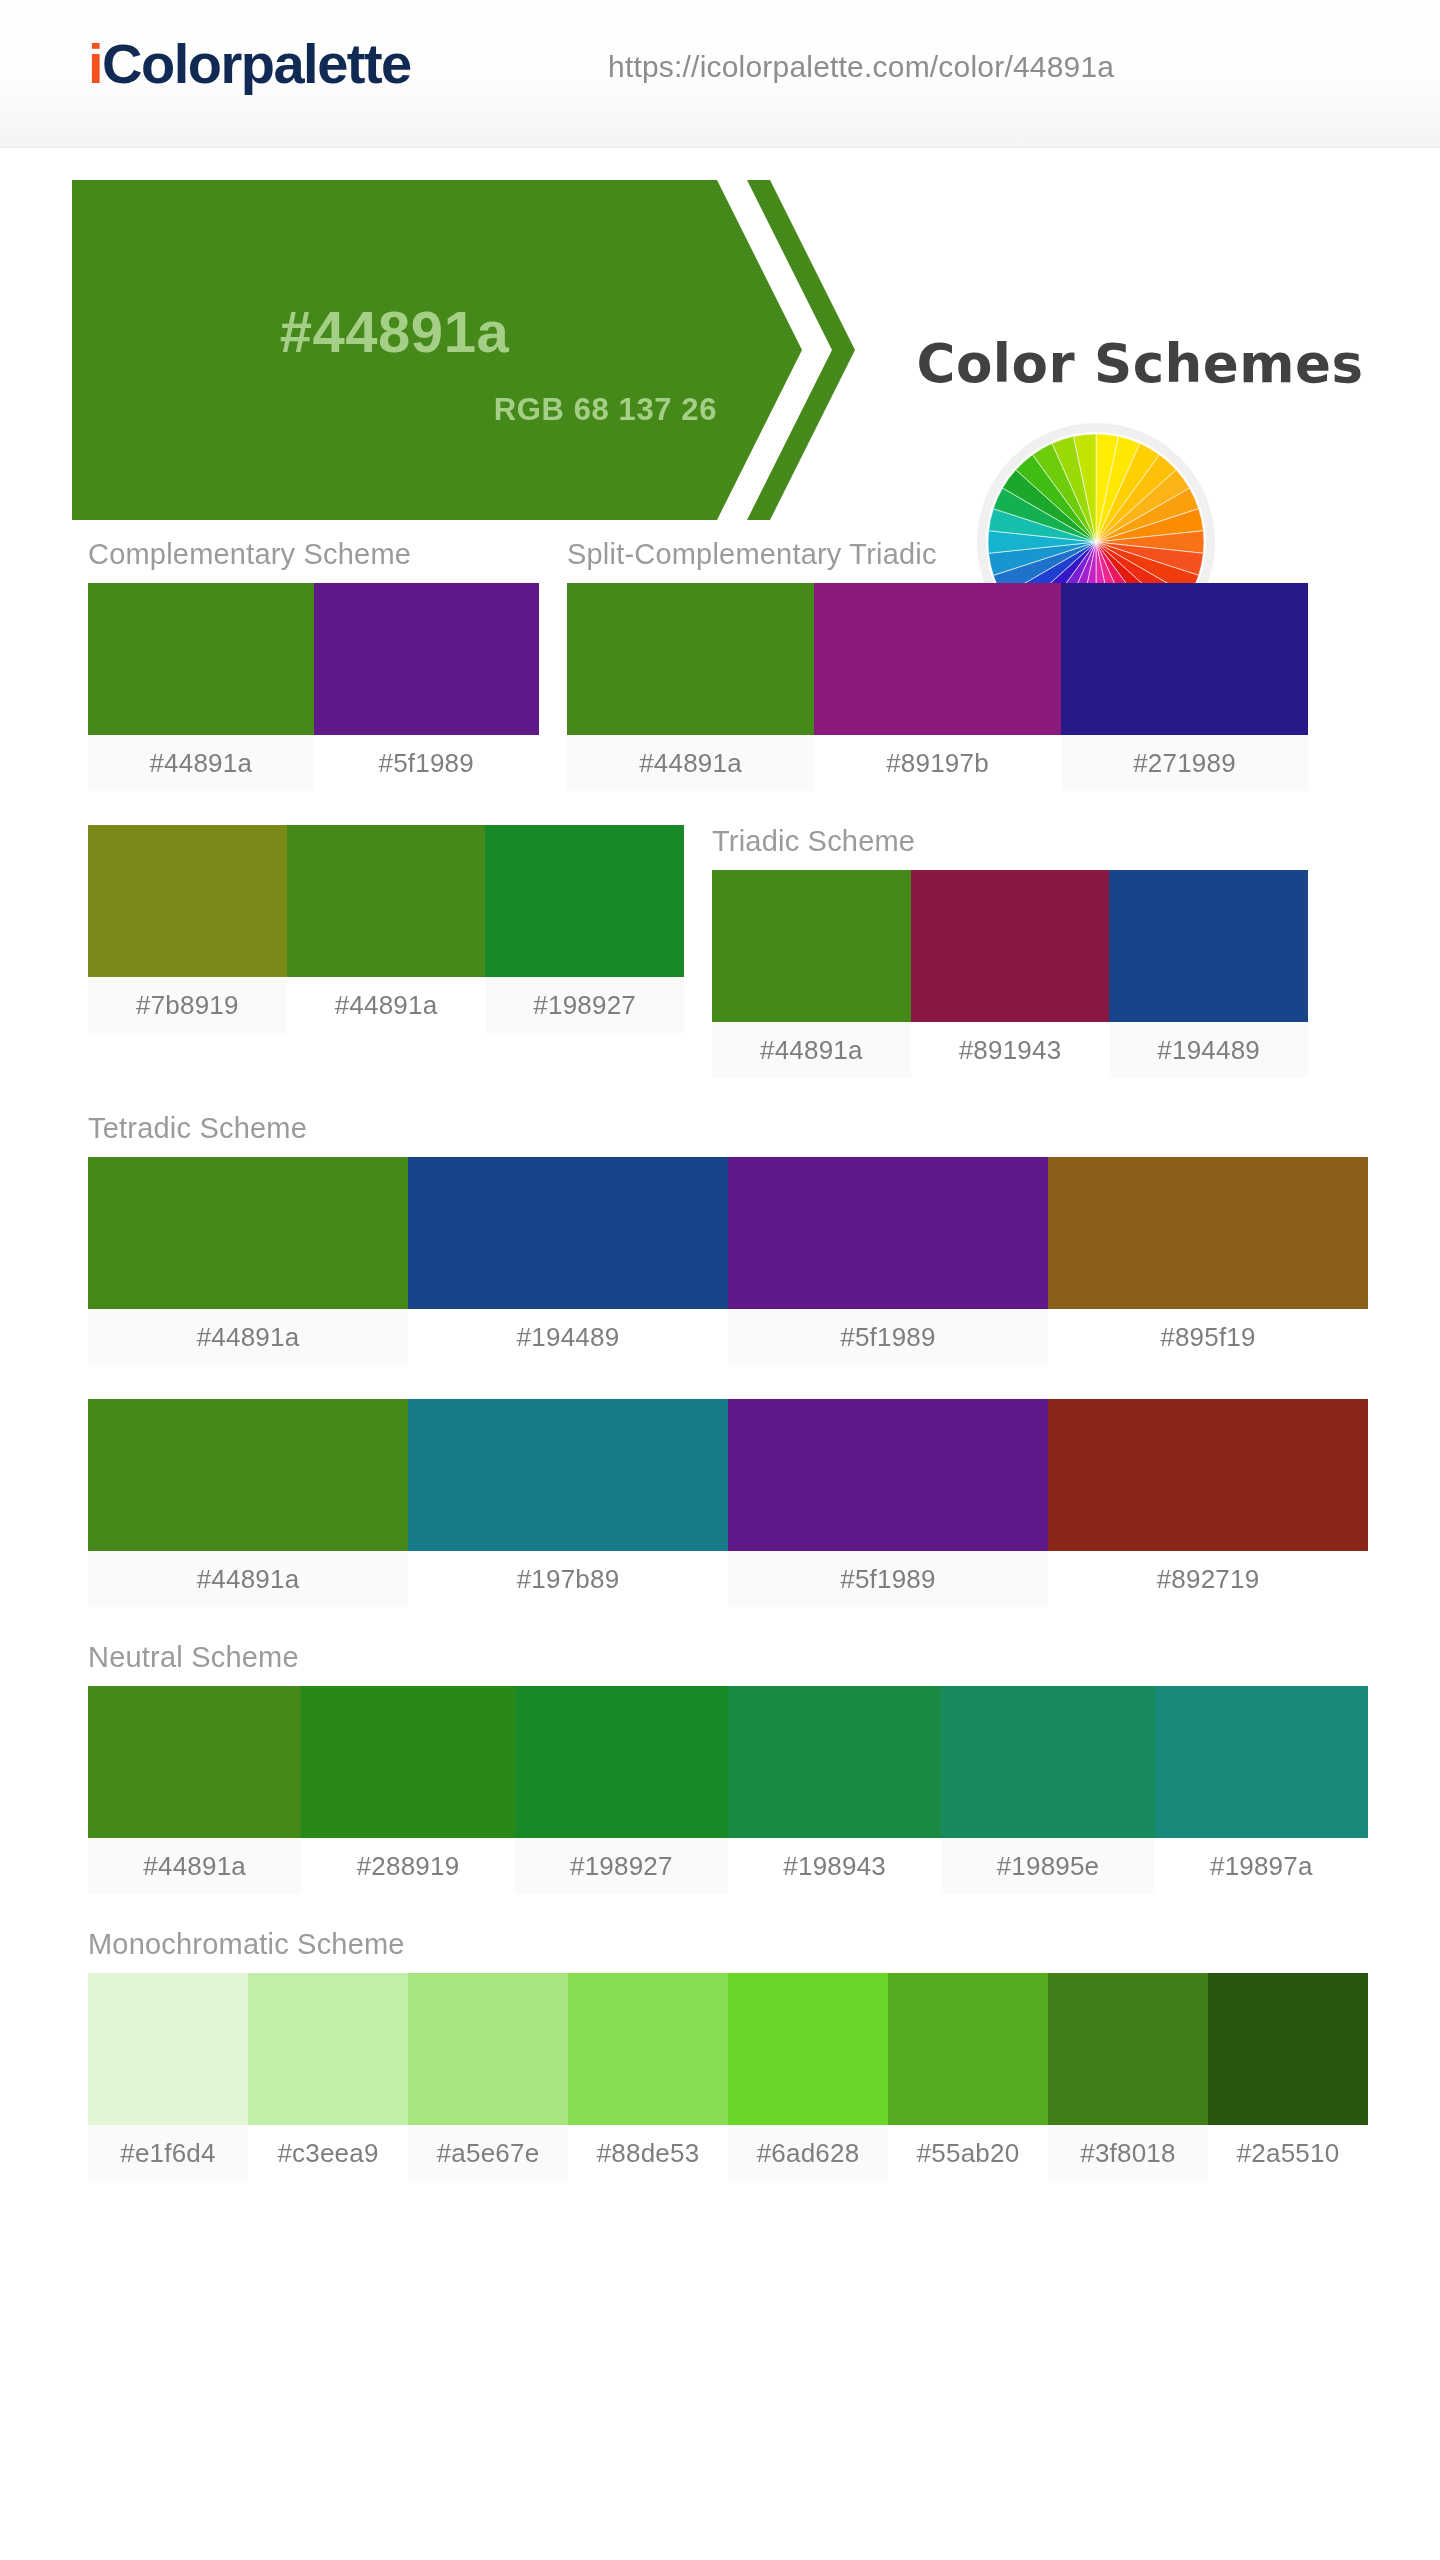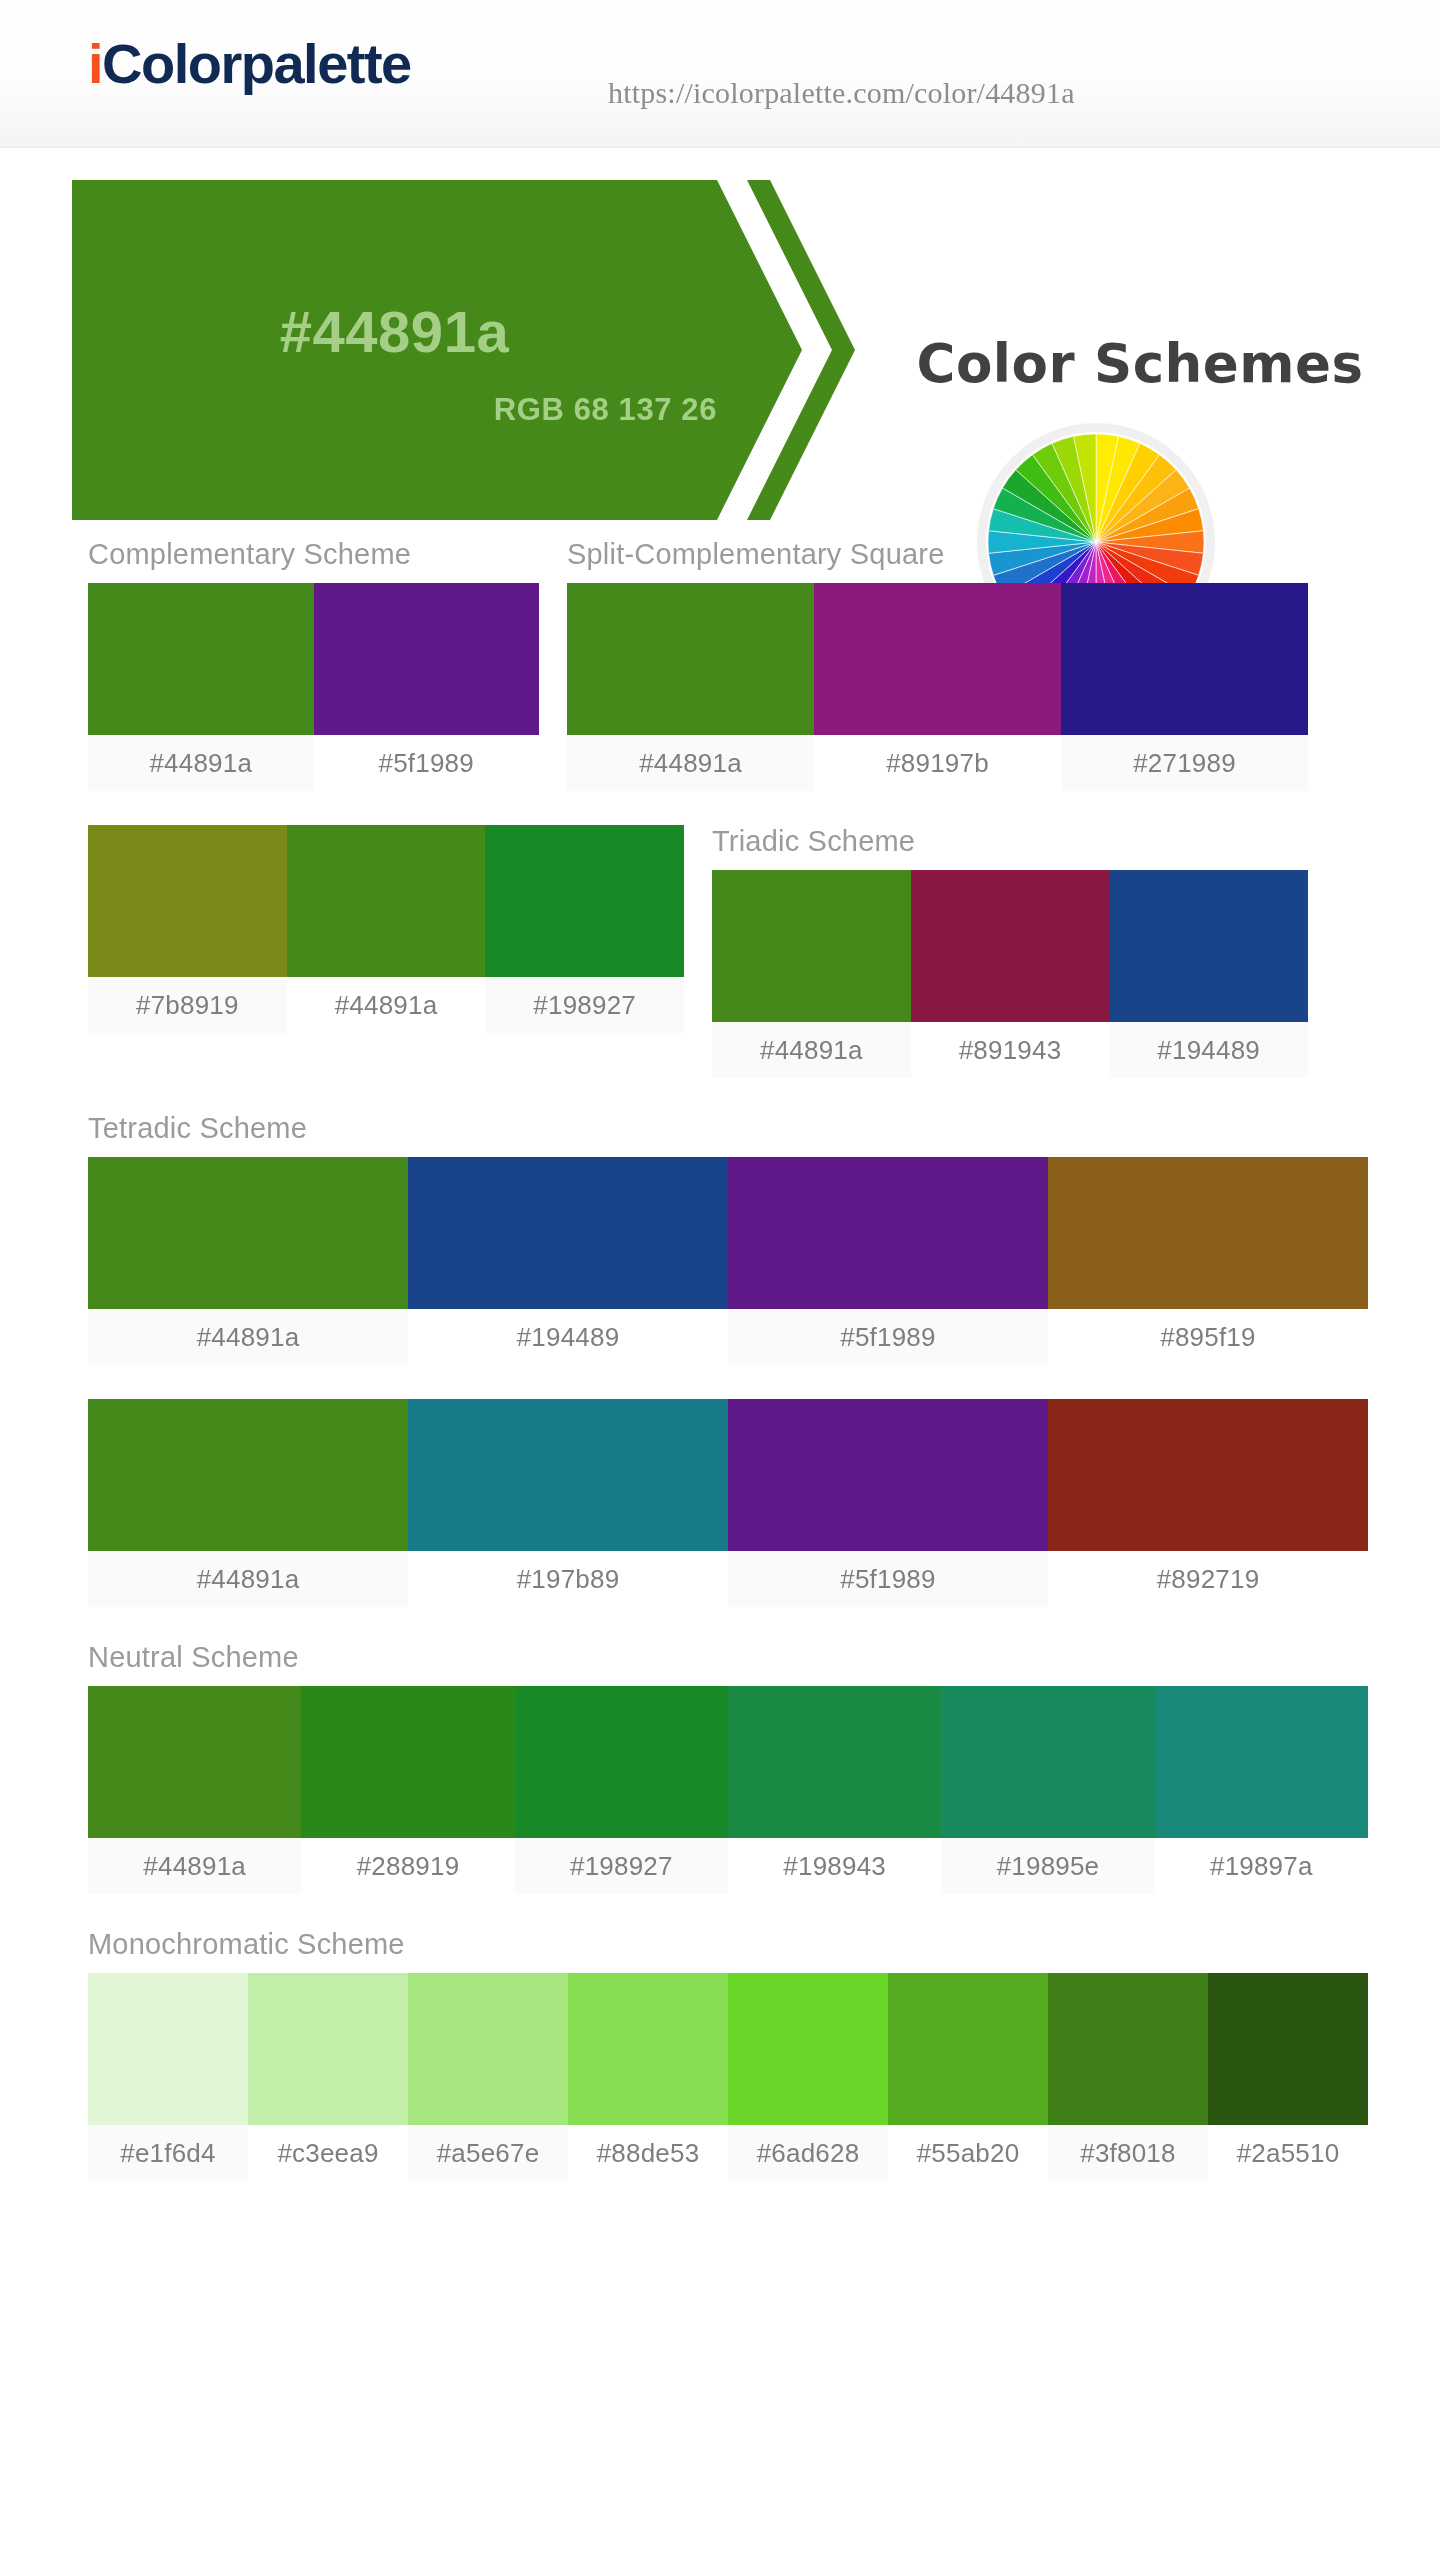--- a/index.html
+++ b/index.html
@@ -32,27 +32,26 @@
     font-weight: bold;
     letter-spacing: -1.5px;
     line-height: 1;
     white-space: nowrap;
   }
   .logo .logo-i { color: #f4511e; }
   .logo .logo-rest { color: #102a54; }
   .header-url {
     position: absolute;
     left: 608px;
-    top: 76px;
+    top: 50px;
     font-size: 30px;
     color: #8d8d8d;
     letter-spacing: 0.2px;
     white-space: nowrap;
     font-weight: 400;
-    font-family: Liberation Serif, serif;
   }
 
   
   .hero {
     position: relative;
     width: 1440px;
     height: 390px;
   }
   .hero-arrow-wrap {
     position: absolute;
@@ -259,21 +258,21 @@
       <div class="swatch-strip">
           <div class="swatch-cell" style="background: rgb(68, 137, 26);"></div>
           <div class="swatch-cell" style="background: rgb(95, 25, 137);"></div>
         </div>
       <div class="hex-strip">
           <div class="hex-cell alt">#44891a</div>
           <div class="hex-cell">#5f1989</div>
         </div>
     </div>
     <div class="scheme-block w-741">
-      <div class="scheme-label">Split-Complementary Square</div>
+      <div class="scheme-label">Split-Complementary Triadic</div>
       <div class="swatch-strip">
           <div class="swatch-cell" style="background: rgb(68, 137, 26);"></div>
           <div class="swatch-cell" style="background: rgb(137, 25, 123);"></div>
           <div class="swatch-cell" style="background: rgb(39, 25, 137);"></div>
         </div>
       <div class="hex-strip">
           <div class="hex-cell alt">#44891a</div>
           <div class="hex-cell">#89197b</div>
           <div class="hex-cell alt">#271989</div>
         </div>

